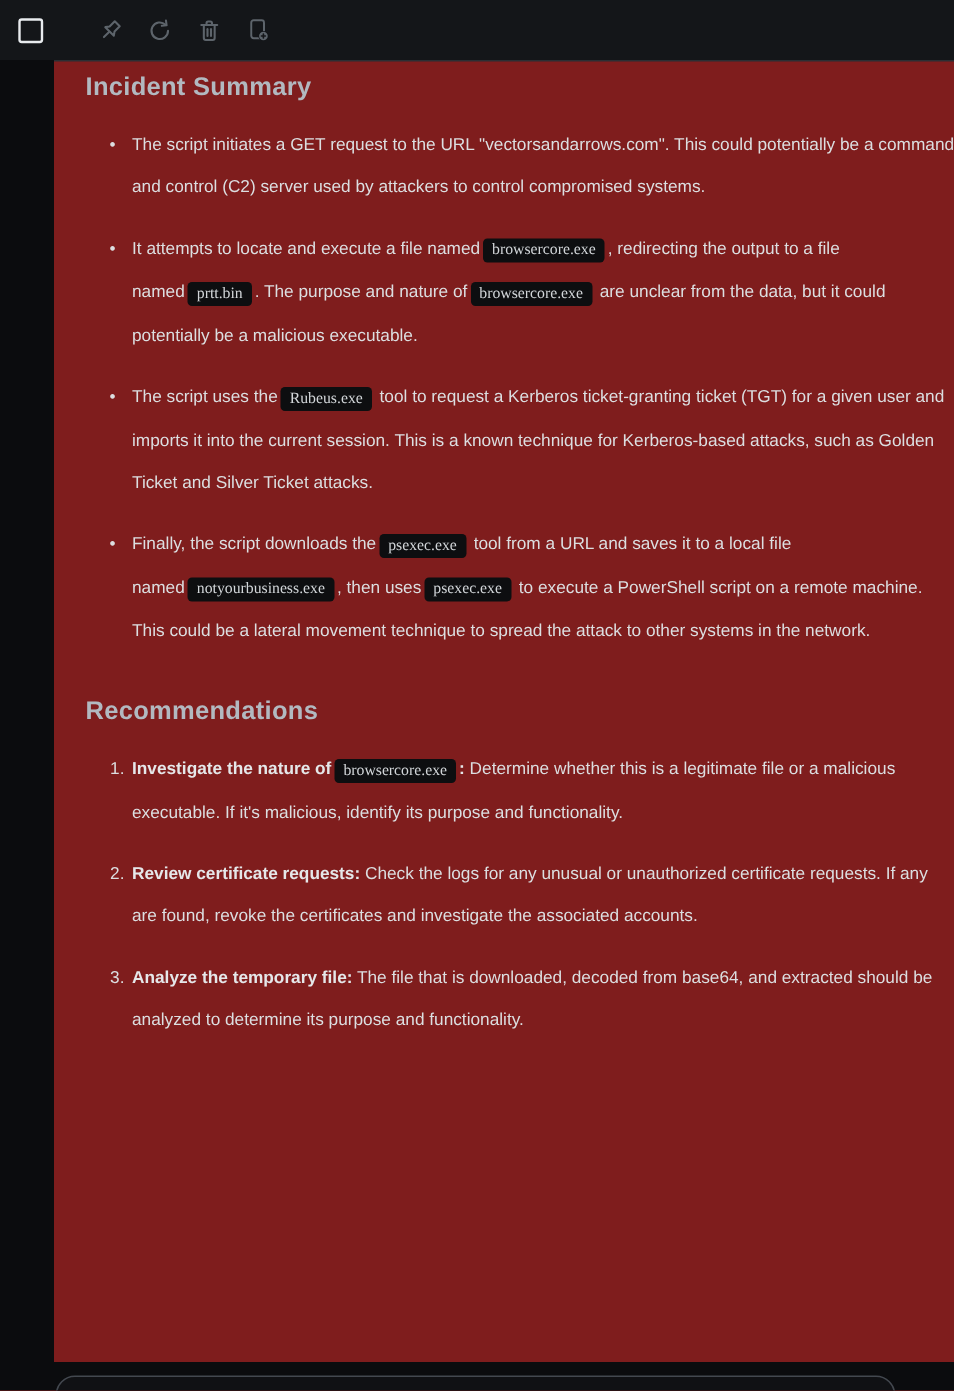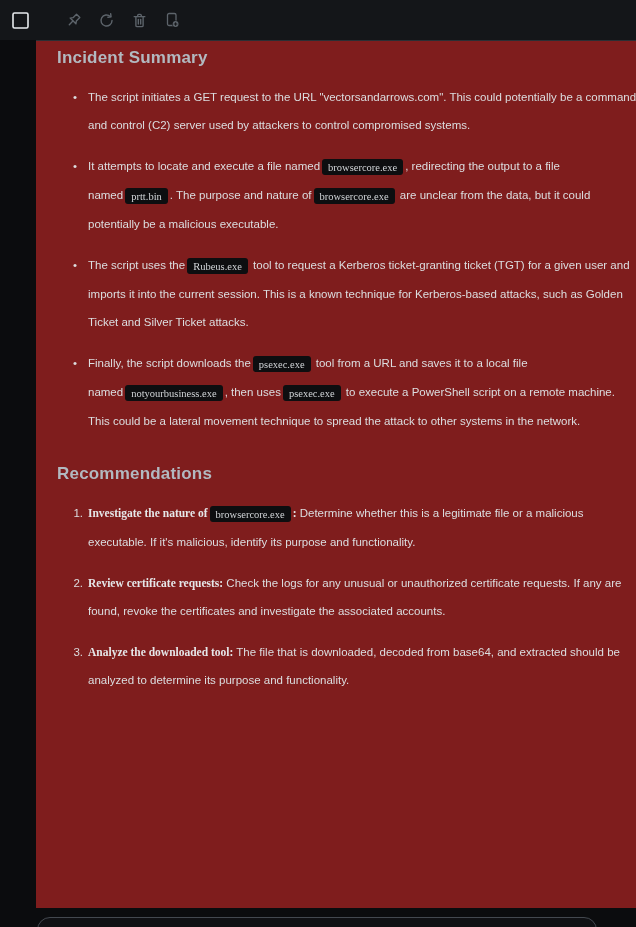--- a/index.html
+++ b/index.html
@@ -54,21 +54,21 @@
     content:"\2022";
     position:absolute; left:-15px; top:0;
     color:#dcdee0; font-size:11.5px;
   }
   ol.doc-list li { counter-increment:rec; }
   ol.doc-list li::before {
     content:counter(rec) ".";
     position:absolute; left:-20px; top:0; width:15px; text-align:right;
     color:#dcdee0;
   }
-  .doc-list .b { font-weight:700; color:#e5e7e9;font-family:Liberation Serif, serif; }
+  .doc-list .b { font-weight:700; color:#e5e7e9; }
   code.inline-code {
     font-family:Liberation Serif, serif;
     font-size:10.5px;
     background:#0d0e10; color:#d2d6d9;
     padding:2.5px 6px; border-radius:3px;
     margin:0 2px;
     white-space:nowrap;
   }
   
   .chat-input {
@@ -128,17 +128,17 @@
     <ul class="doc-list">
       <li><span>The script initiates a GET request to the URL "vectorsandarrows.com". This could potentially be a command and control (C2) server used by attackers to control compromised systems.</span></li>
       <li><span>It attempts to locate and execute a file named</span><code class="inline-code">browsercore.exe</code><span>, redirecting the output to a file named</span><code class="inline-code">prtt.bin</code><span>. The purpose and nature of</span><code class="inline-code">browsercore.exe</code><span> are unclear from the data, but it could potentially be a malicious executable.</span></li>
       <li><span>The script uses the</span><code class="inline-code">Rubeus.exe</code><span> tool to request a Kerberos ticket-granting ticket (TGT) for a given user and imports it into the current session. This is a known technique for Kerberos-based attacks, such as Golden Ticket and Silver Ticket attacks.</span></li>
       <li><span>Finally, the script downloads the</span><code class="inline-code">psexec.exe</code><span> tool from a URL and saves it to a local file named</span><code class="inline-code">notyourbusiness.exe</code><span>, then uses</span><code class="inline-code">psexec.exe</code><span> to execute a PowerShell script on a remote machine. This could be a lateral movement technique to spread the attack to other systems in the network.</span></li>
     </ul>
     <h2 class="section-heading later">Recommendations</h2>
     <ol class="doc-list">
       <li><span class="b">Investigate the nature of</span><code class="inline-code">browsercore.exe</code><span class="b">:</span><span> Determine whether this is a legitimate file or a malicious executable. If it's malicious, identify its purpose and functionality.</span></li>
       <li><span class="b">Review certificate requests:</span><span> Check the logs for any unusual or unauthorized certificate requests. If any are found, revoke the certificates and investigate the associated accounts.</span></li>
-      <li><span class="b">Analyze the downloaded tool:</span><span> The file that is downloaded, decoded from base64, and extracted should be analyzed to determine its purpose and functionality.</span></li>
+      <li><span class="b">Analyze the temporary file:</span><span> The file that is downloaded, decoded from base64, and extracted should be analyzed to determine its purpose and functionality.</span></li>
     </ol>
   </div>
 
 <div class="chat-input" aria-placeholder=""></div>
 
 </body></html>

